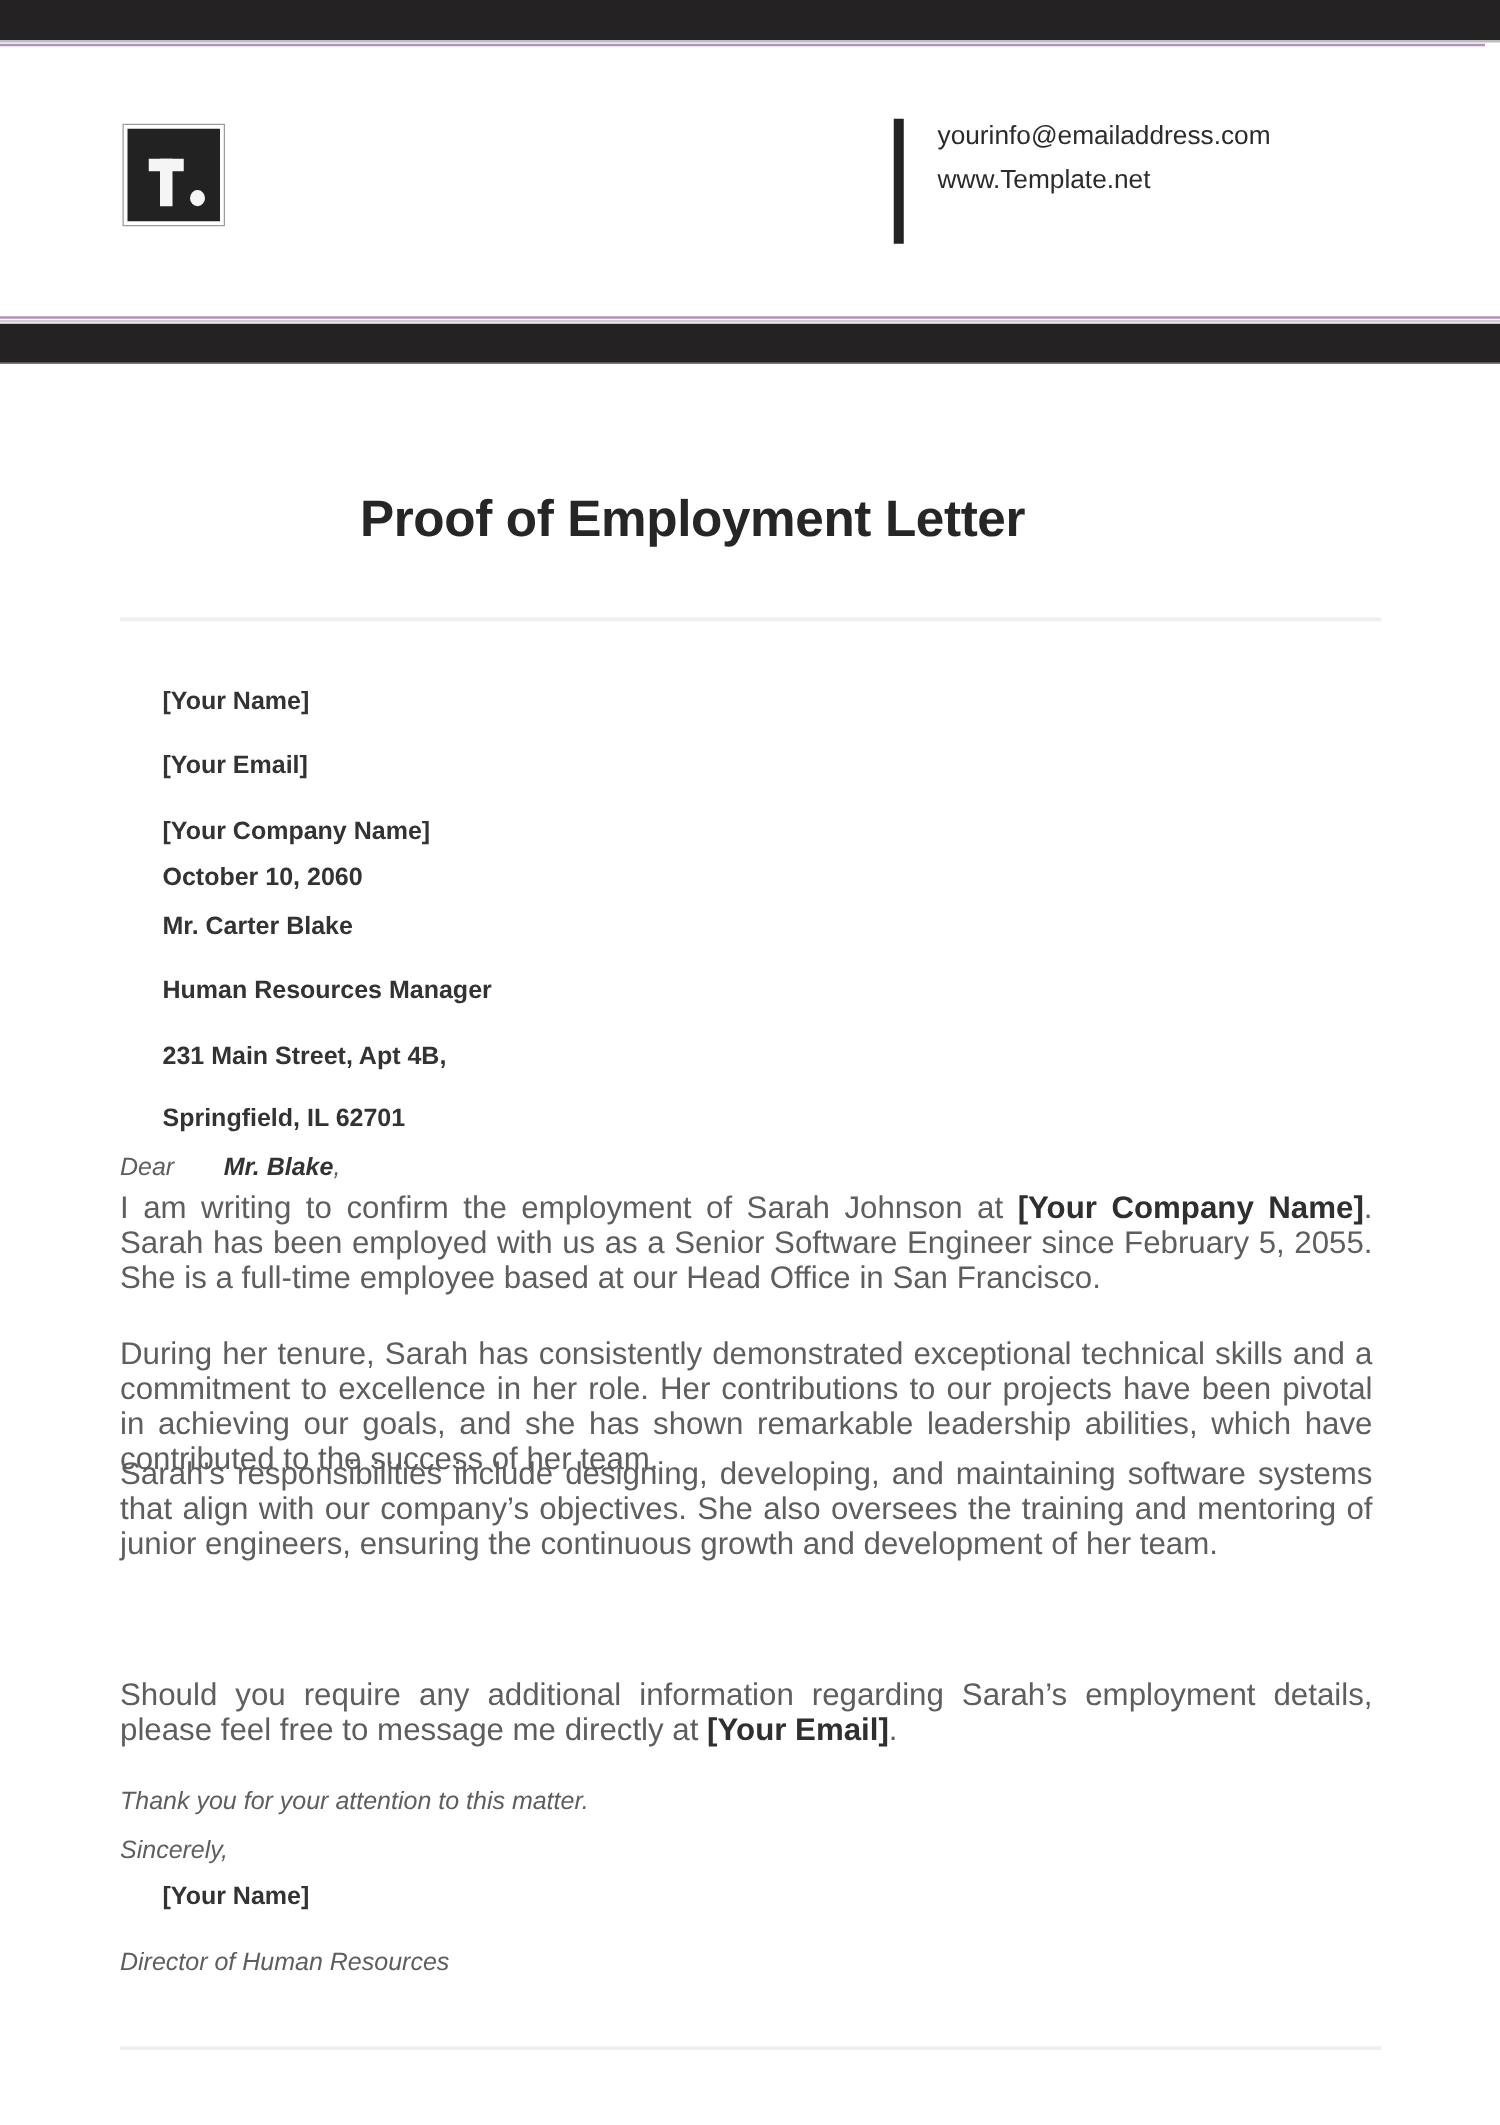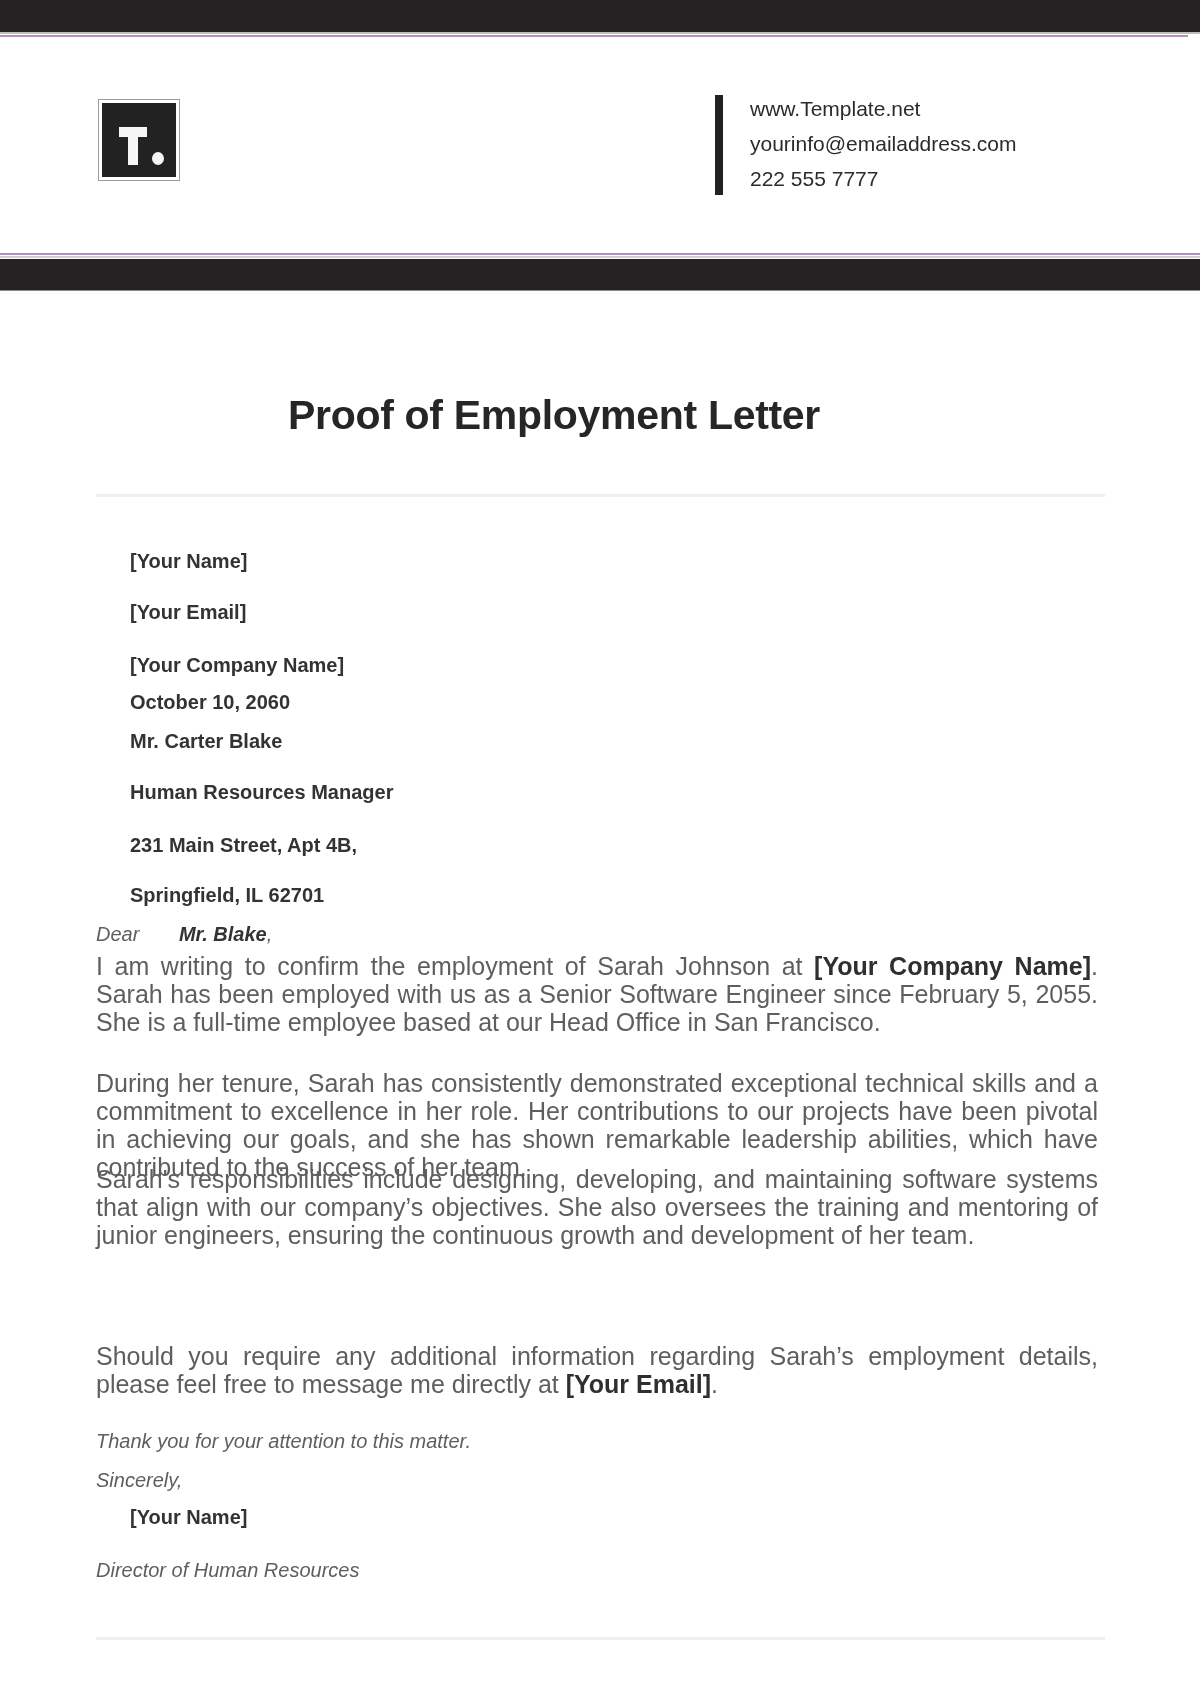--- a/index.html
+++ b/index.html
@@ -61,23 +61,22 @@
 <div class="logo">
   <div class="logo-inner">
     <div class="logo-t-bar"></div>
     <div class="logo-t-stem"></div>
     <div class="logo-dot"></div>
   </div>
 </div>
 
 <div class="contact-bar"></div>
 <div class="contact">
+  <div>yourinfo@emailaddress.com</div>
   <div>www.Template.net</div>
-  <div>yourinfo@emailaddress.com</div>
-  <div>222 555 7777</div>
 </div>
 
 <div class="bot-purple"></div>
 <div class="bot-gray"></div>
 <div class="bot-bar"></div>
 
 <div class="title">Proof of Employment Letter</div>
 <div class="divider d1"></div>
 
 <div class="line b" style="top:550px">[Your Name]</div>

